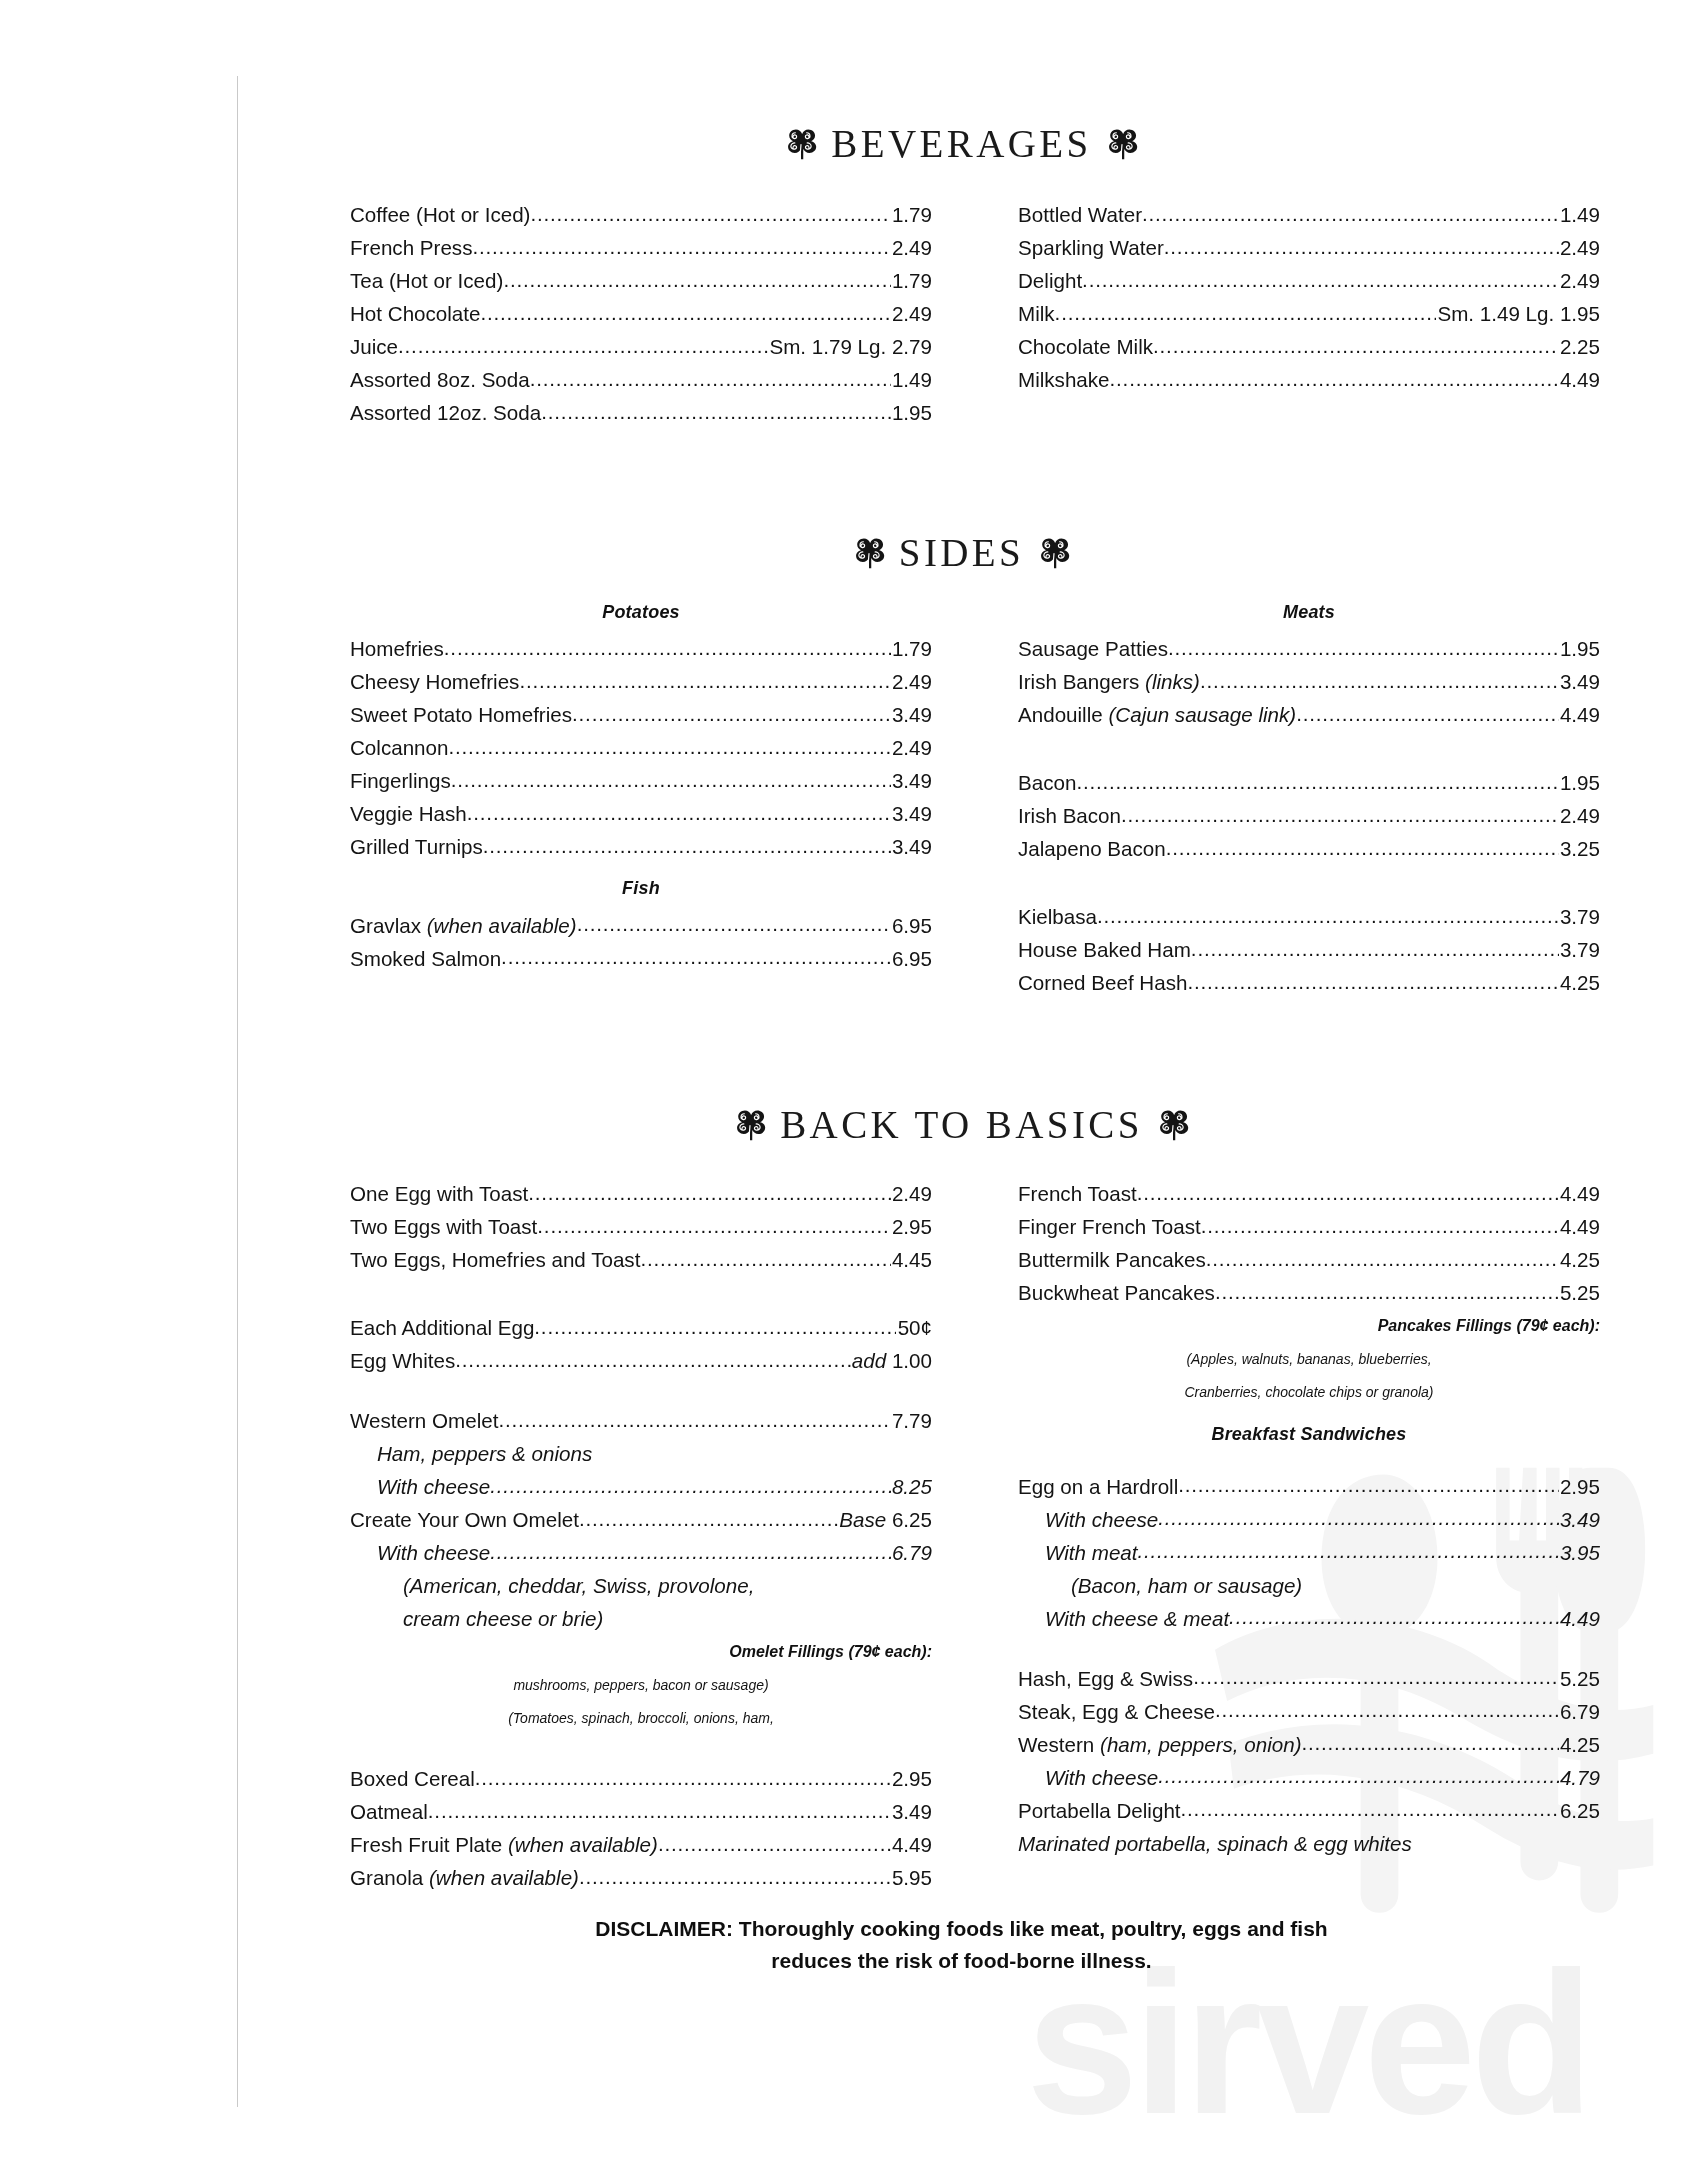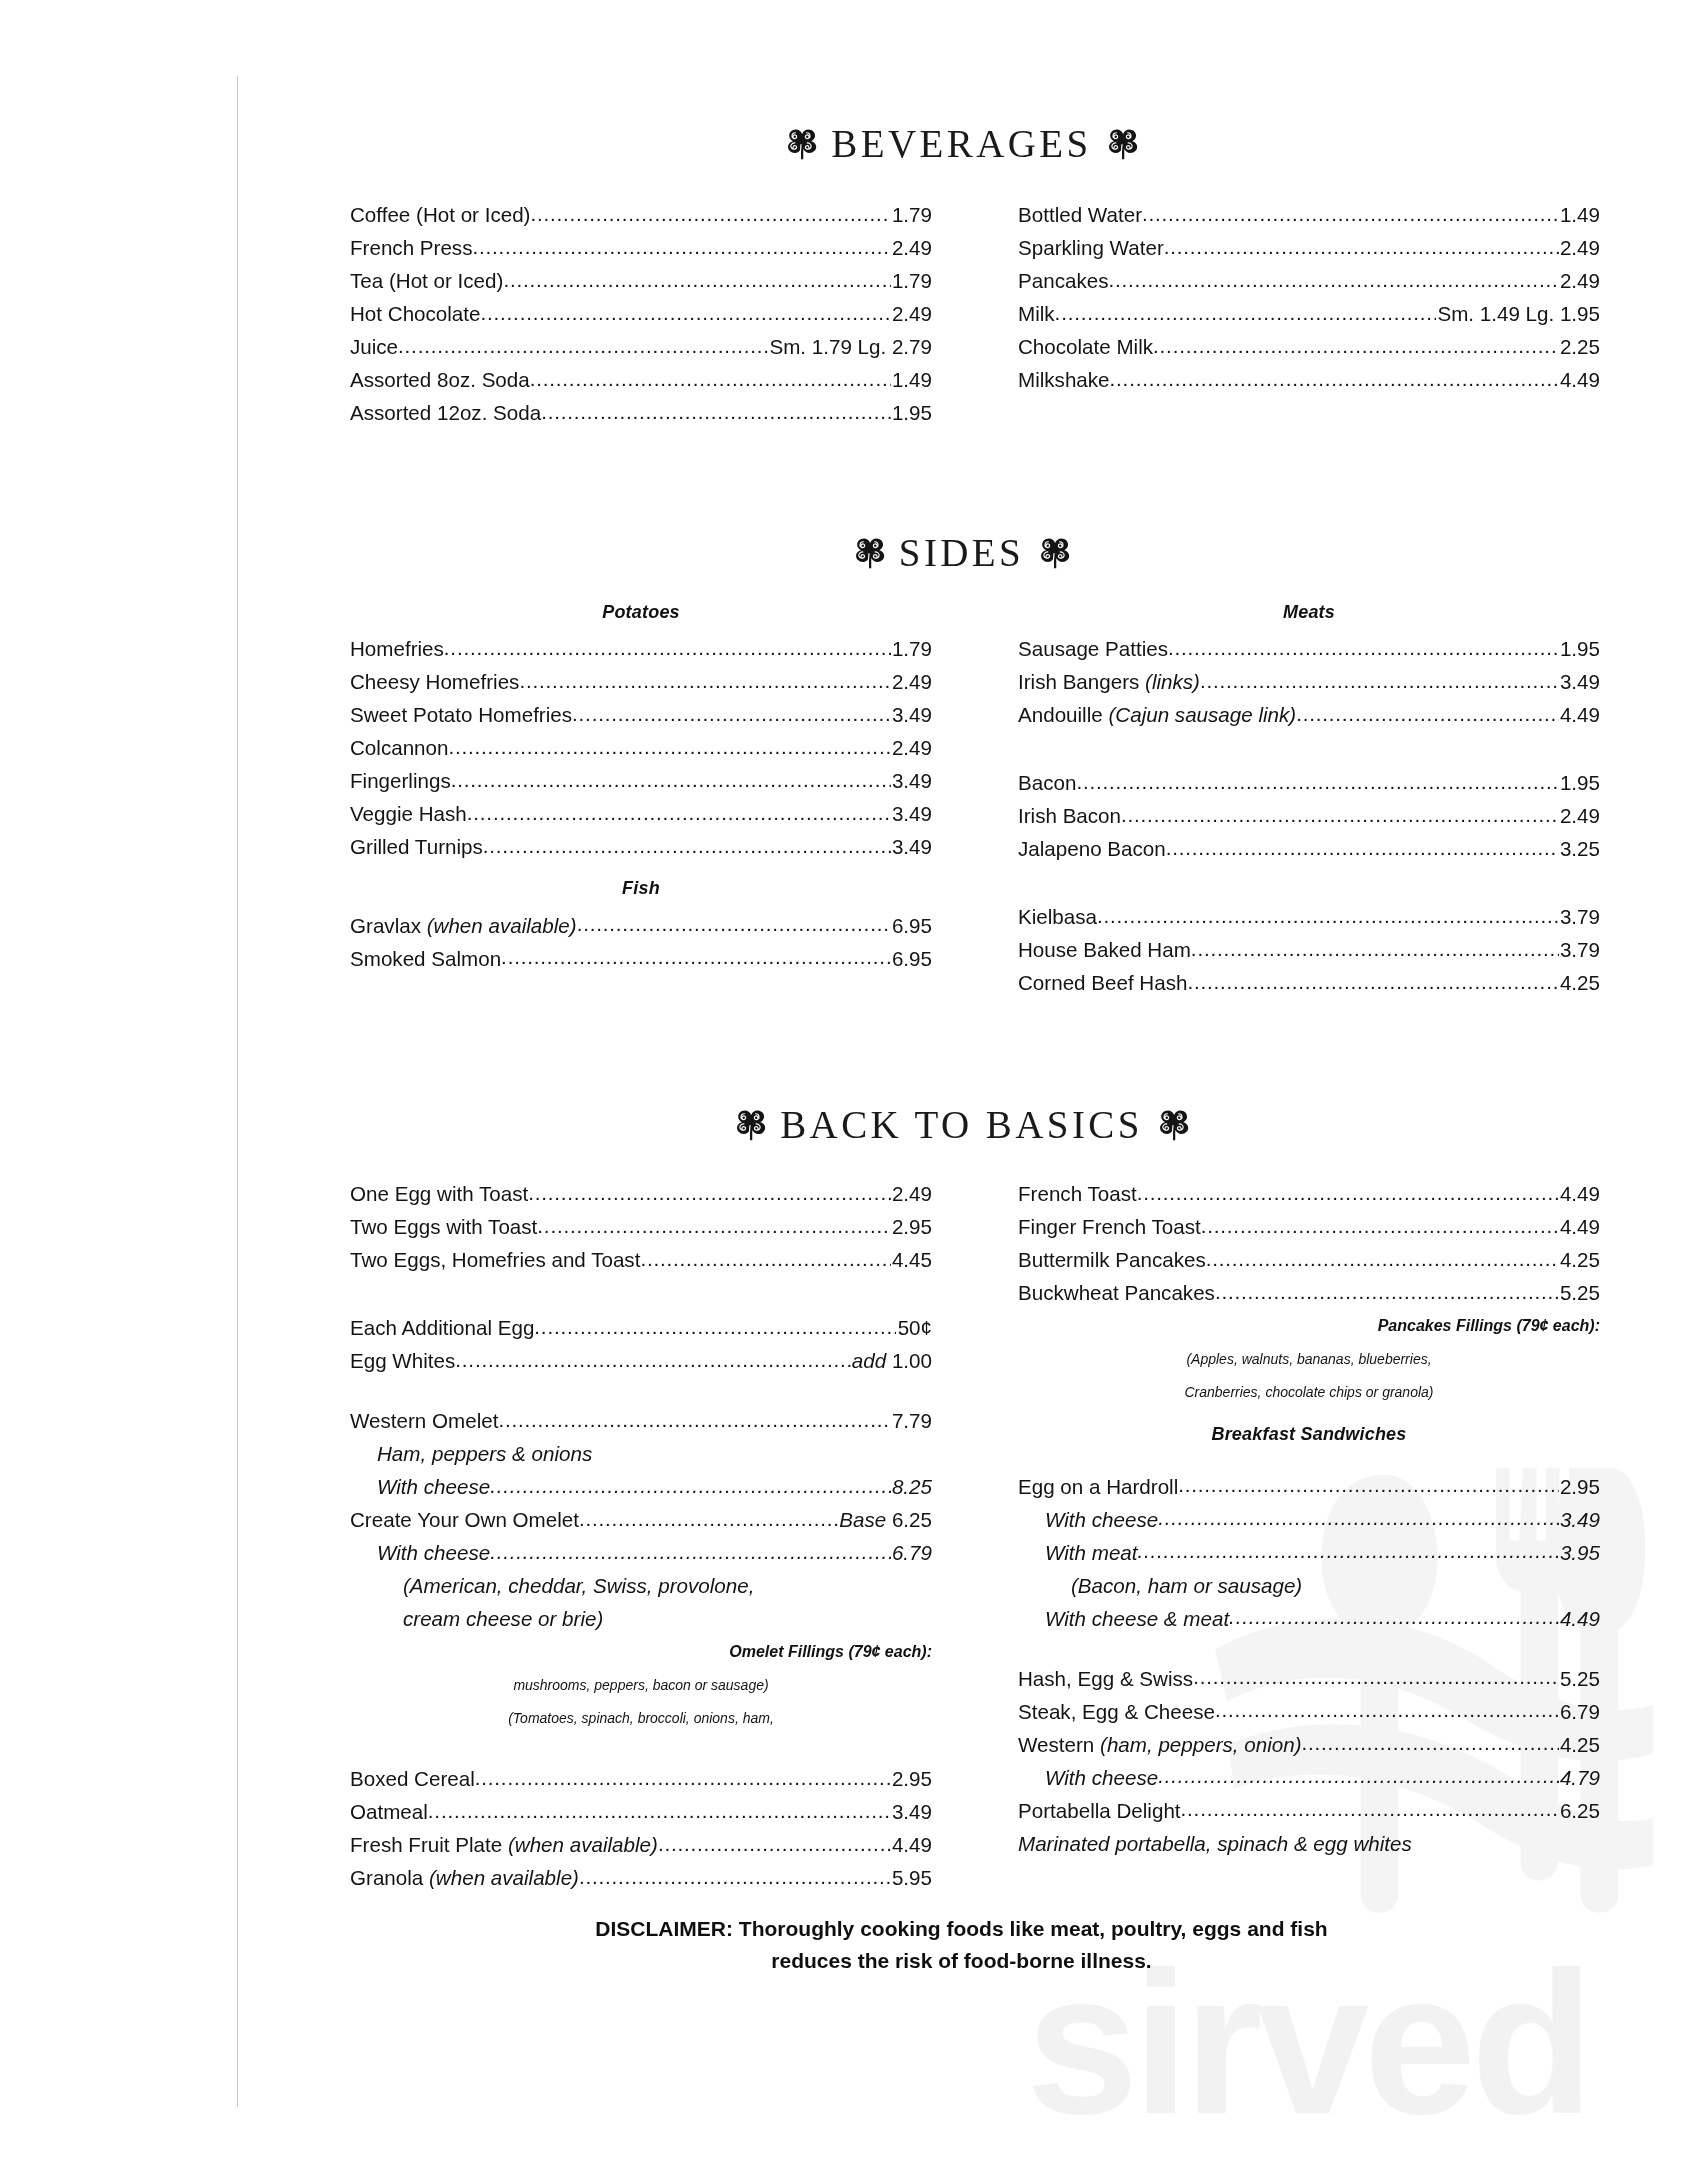--- a/index.html
+++ b/index.html
@@ -217,21 +217,21 @@
             <span class="nm">Bottled Water</span>
             <span class="leader"></span>
             <span class="pr">1.49</span>
           </div>
         <div class="row">
             <span class="nm">Sparkling Water</span>
             <span class="leader"></span>
             <span class="pr">2.49</span>
           </div>
         <div class="row">
-            <span class="nm">Pancakes</span>
+            <span class="nm">Delight</span>
             <span class="leader"></span>
             <span class="pr">2.49</span>
           </div>
         <div class="row">
             <span class="nm">Milk</span>
             <span class="leader"></span>
             <span class="pr">Sm. 1.49  Lg. 1.95</span>
           </div>
         <div class="row">
             <span class="nm">Chocolate Milk</span>

